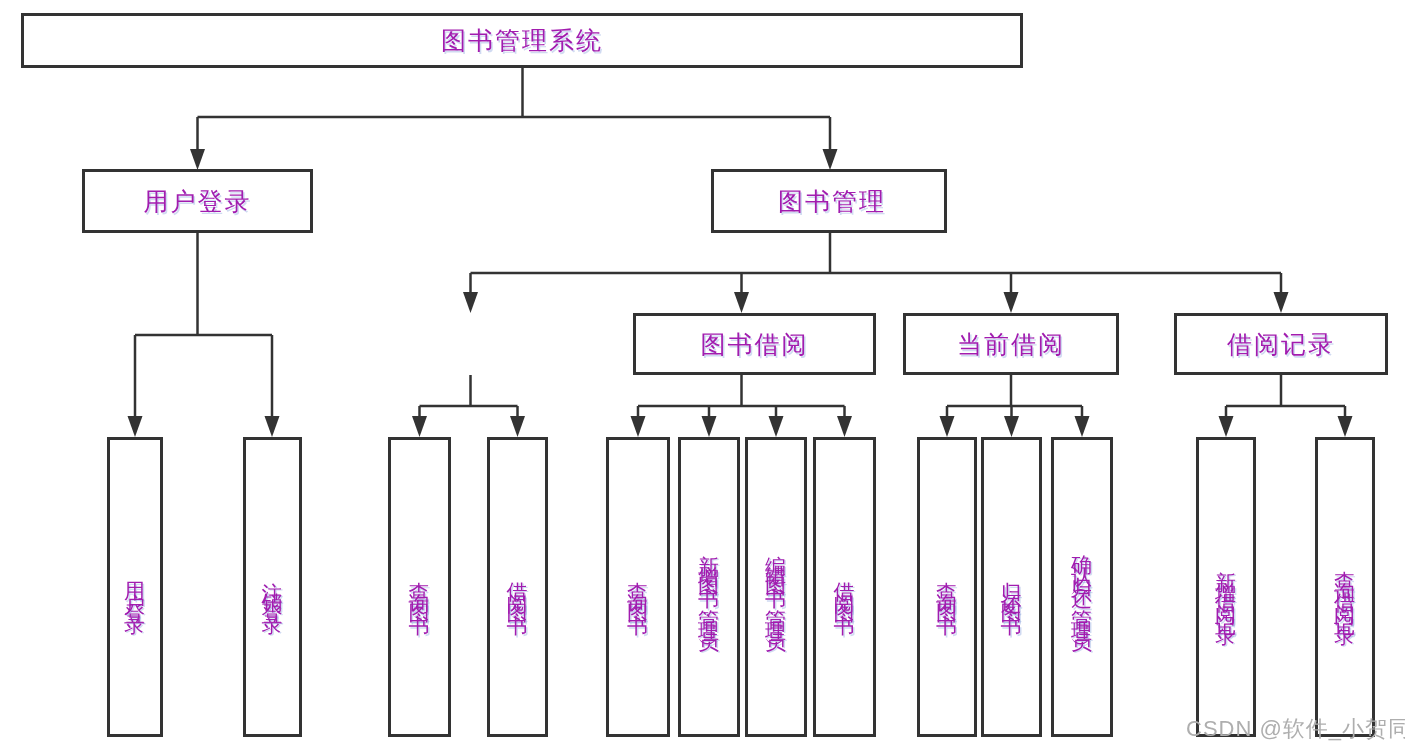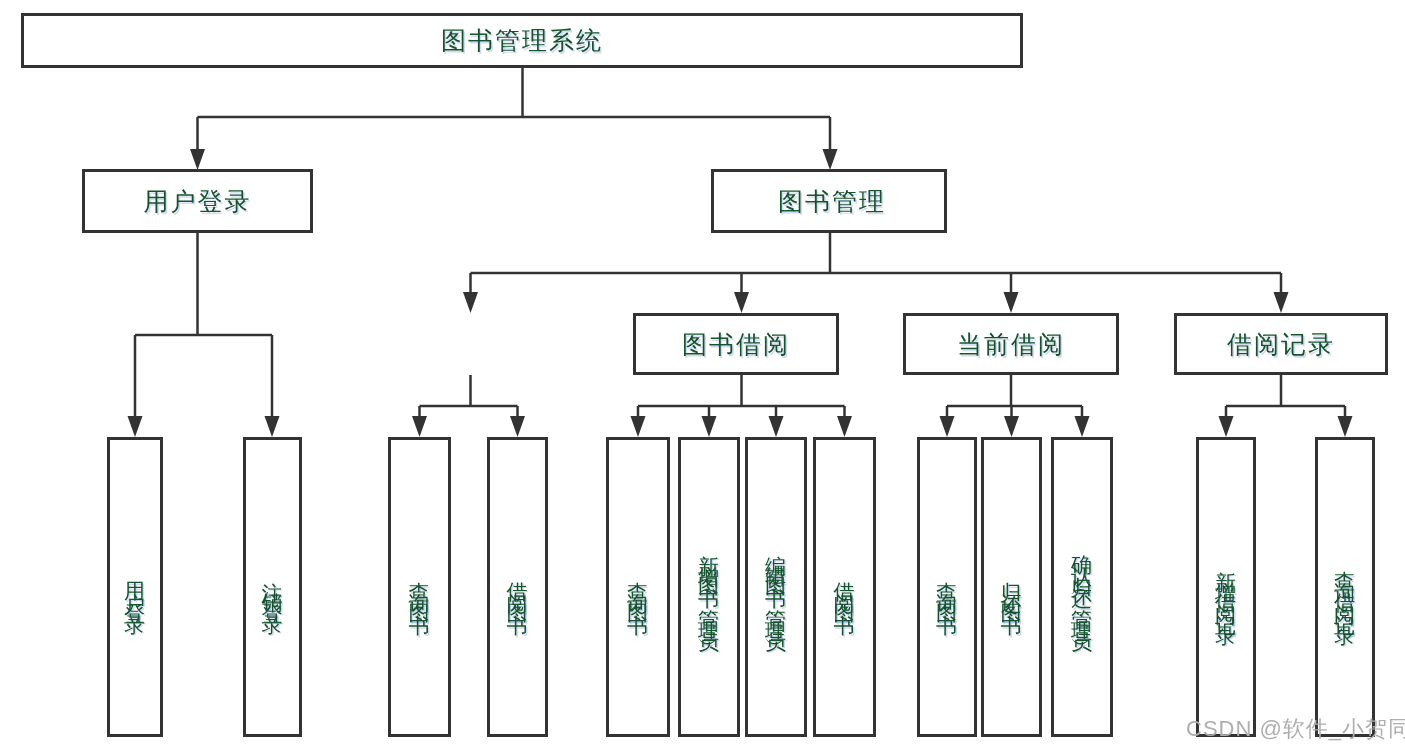--- a/index.html
+++ b/index.html
@@ -22,21 +22,21 @@
     z-index: 1;
   }
   .node {
     position: absolute;
     box-sizing: border-box;
     border: 3px solid #333333;
     background: #ffffff;
     display: flex;
     align-items: center;
     justify-content: center;
-    color: #14532d;
+    color: #a21caf;
     z-index: 2;
     text-shadow: 1.5px 1.5px 0 rgba(120,150,215,0.35);
   }
   .h-node span {
     font-size: 25px;
     letter-spacing: 2px;
     white-space: nowrap;
   }
   .v-node span {
     writing-mode: vertical-rl;
@@ -136,21 +136,21 @@
     <span>图书管理系统</span>
   </div>
 
   <div class="node h-node" style="left:82px; top:169px; width:231px; height:64px;">
     <span>用户登录</span>
   </div>
   <div class="node h-node" style="left:711px; top:169px; width:236px; height:64px;padding-left:6px;">
     <span>图书管理</span>
   </div>
 
-  <div class="node h-node" style="left:633px; top:313px; width:206px; height:62px;">
+  <div class="node h-node" style="left:633px; top:313px; width:243px; height:62px;">
     <span>图书借阅</span>
   </div>
   <div class="node h-node" style="left:903px; top:313px; width:216px; height:62px;">
     <span>当前借阅</span>
   </div>
   <div class="node h-node" style="left:1174px; top:313px; width:214px; height:62px;">
     <span>借阅记录</span>
   </div>
 
   <div class="node v-node" style="left:107px; top:437px; width:56px; height:300px;">

